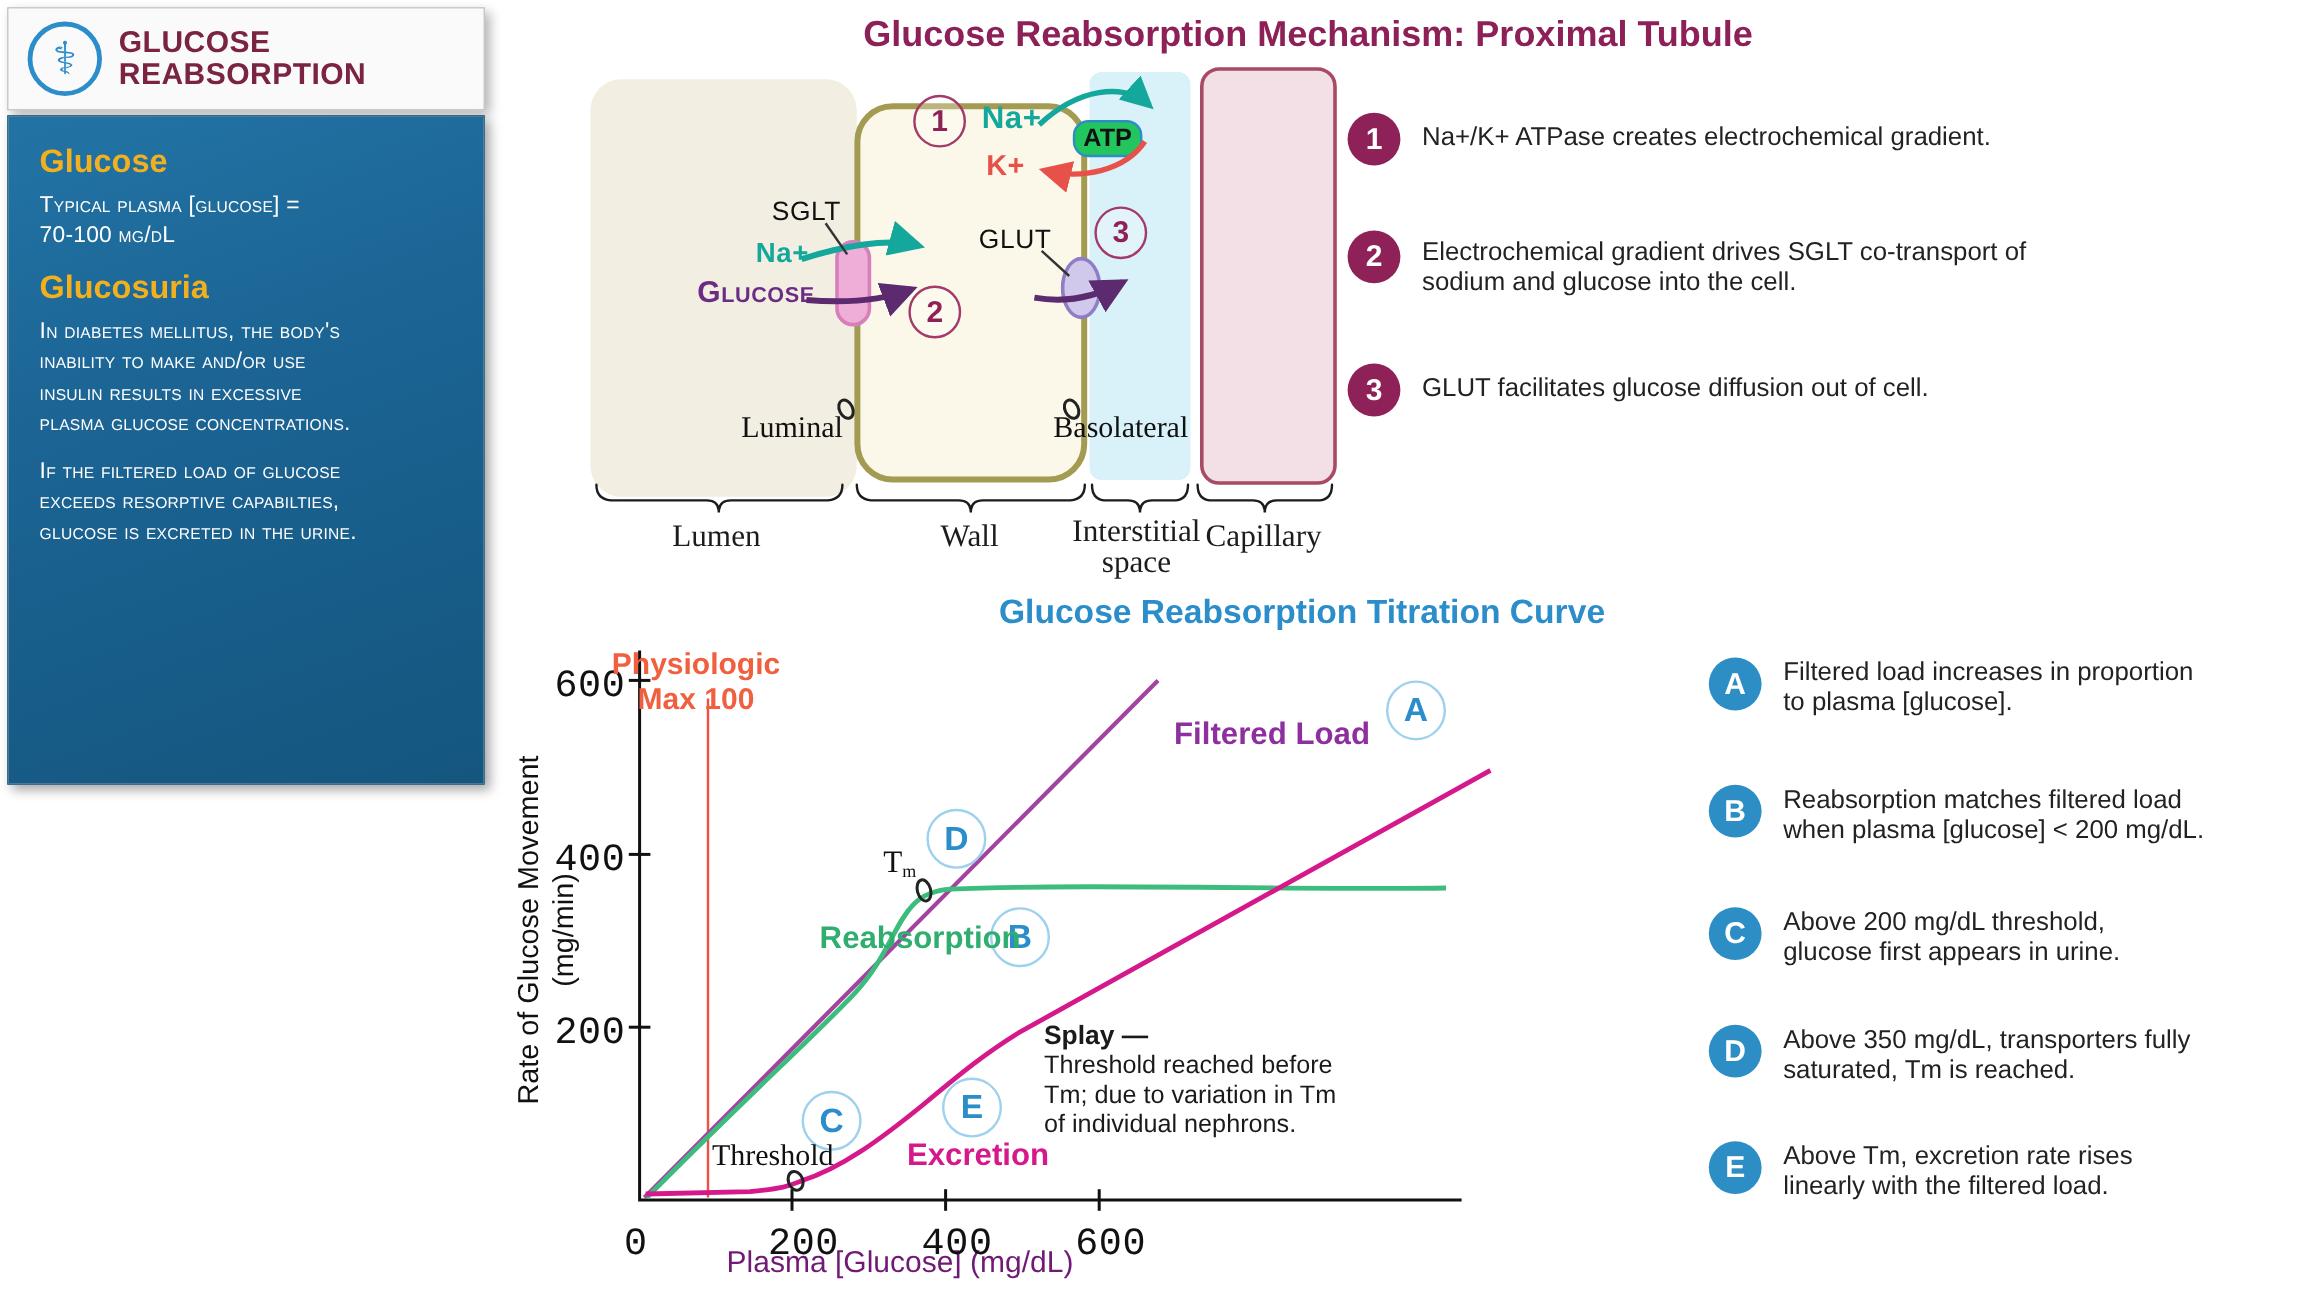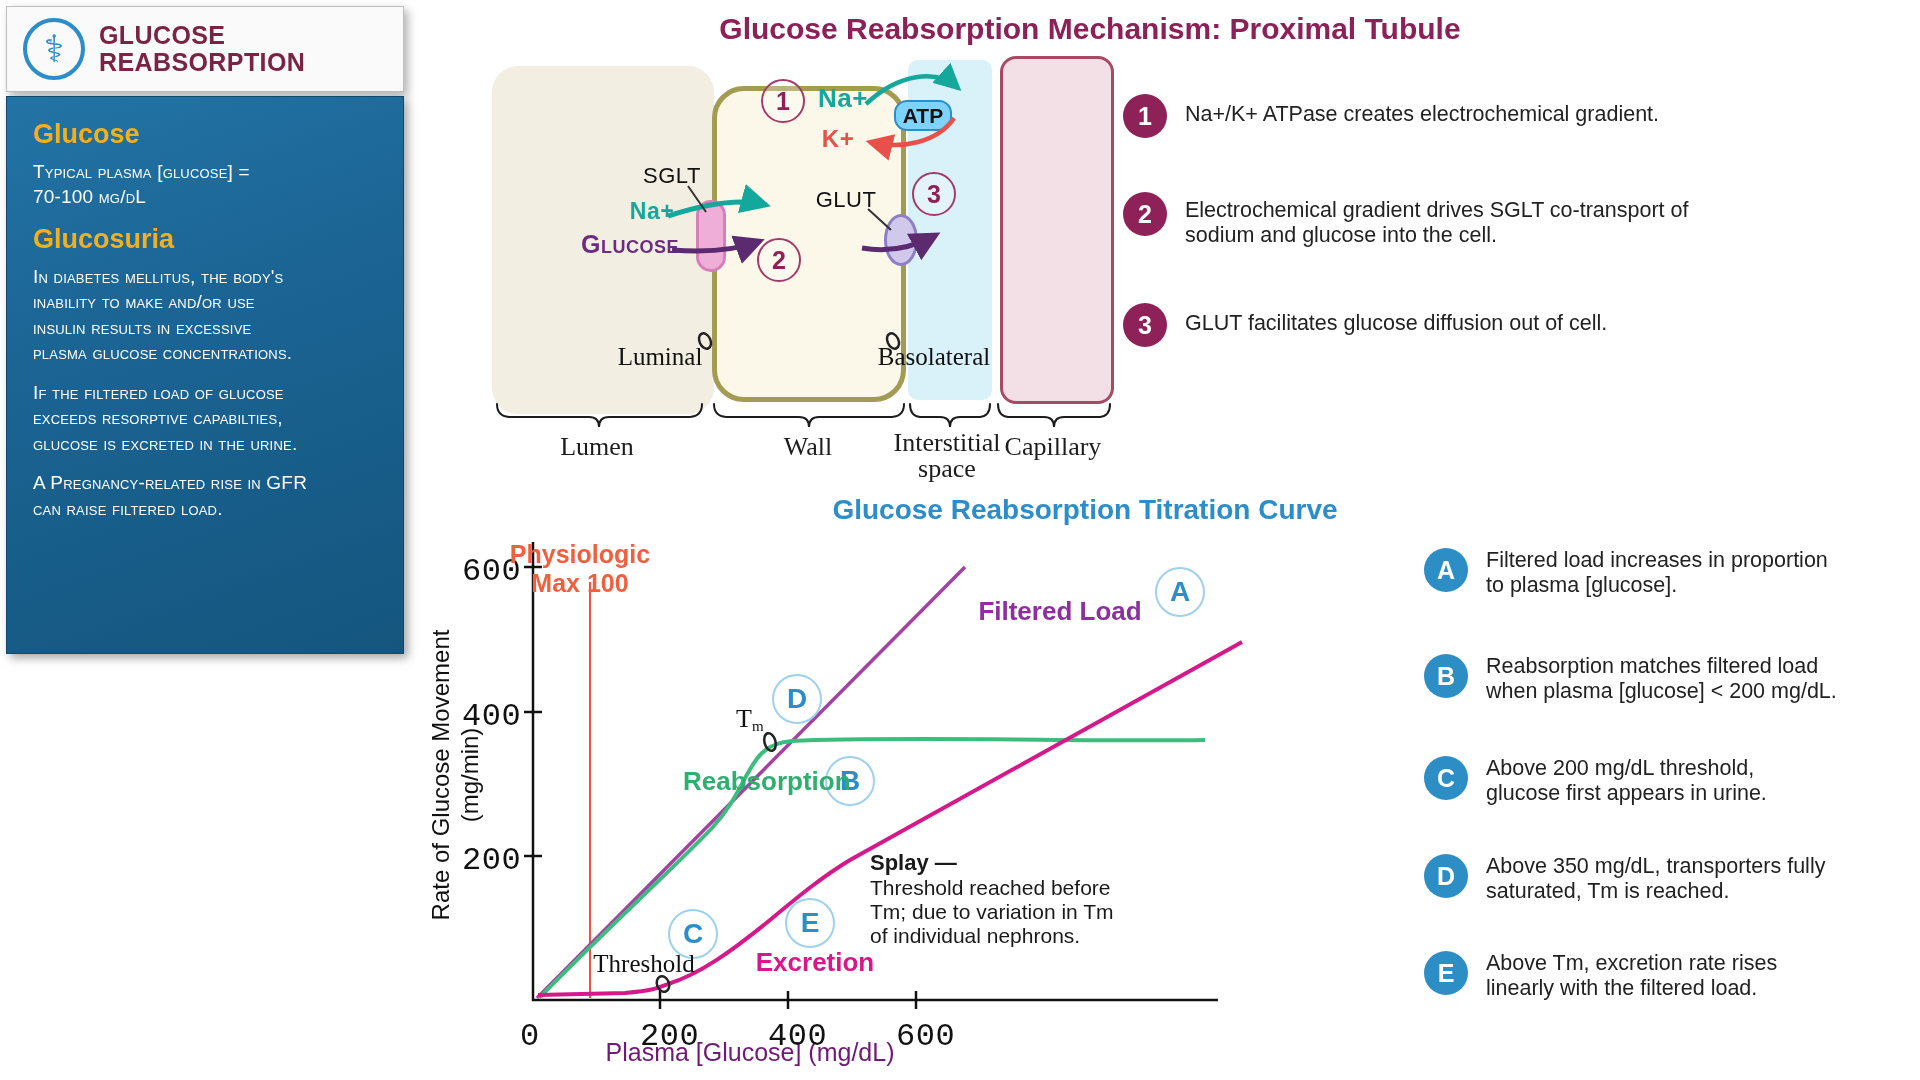--- a/index.html
+++ b/index.html
@@ -50,21 +50,21 @@
   #wall-cell{left:712px;top:86px;width:194px;height:316px;background:#fbf8e9;
     border:5px solid #a49b52;border-radius:32px;}
   #interstitial-region{left:908px;top:60px;width:84px;height:340px;background:#d9f1f8;border-radius:10px;}
   #capillary-region{left:1000px;top:56px;width:114px;height:348px;background:#f2e0e6;
     border:3px solid #a84a63;border-radius:16px;}
 
   #sglt-transporter{left:696px;top:200px;width:30px;height:72px;background:#eeaed8;
     border:3px solid #d67fba;border-radius:15px;}
   #glut-transporter{left:884px;top:214px;width:34px;height:52px;background:#d0c9ec;
     border:3px solid #8f7ec5;border-radius:50%;}
-  #atp-box{left:894px;top:100px;width:58px;height:31px;background:#7dd3fc;
+  #atp-box{left:894px;top:100px;width:58px;height:31px;background:#22c55e;
     border:2.5px solid #2d8ec6;border-radius:13px;display:flex;align-items:center;justify-content:center;
     font-size:21px;font-weight:bold;color:#111;}
 
   .ncirc{position:absolute;width:40px;height:40px;border:2.5px solid #a23a6a;border-radius:50%;
     color:#8e2158;font-weight:bold;font-size:25px;display:flex;align-items:center;justify-content:center;
     background:rgba(255,255,255,.25);}
   .lcirc{position:absolute;width:46px;height:46px;border:2.5px solid #9ed1ee;border-radius:50%;
     color:#2b8dc9;font-weight:bold;font-size:28px;display:flex;align-items:center;justify-content:center;
     background:#ffffff;}
 
@@ -123,22 +123,20 @@
     <div class="side-p pre">Typical plasma [glucose] =
 70-100 mg/dL</div>
     <div class="side-h">Glucosuria</div>
     <div class="side-p pre">In diabetes mellitus, the body's
 inability to make and/or use
 insulin results in excessive
 plasma glucose concentrations.</div>
     <div class="side-p pre">If the filtered load of glucose
 exceeds resorptive capabilties,
 glucose is excreted in the urine.</div>
-    <div class="side-p pre">A Pregnancy-related rise in GFR
-can raise filtered load.</div>
   </div>
 </div>
 
 <div id="mech-title" class="abs">Glucose Reabsorption Mechanism: Proximal Tubule</div>
 <div id="chart-title" class="abs">Glucose Reabsorption Titration Curve</div>
 
 <div id="lumen-cell" class="cell"></div>
 <div id="interstitial-region" class="cell"></div>
 <div id="capillary-region" class="cell"></div>
 <div id="wall-cell" class="cell"></div>

